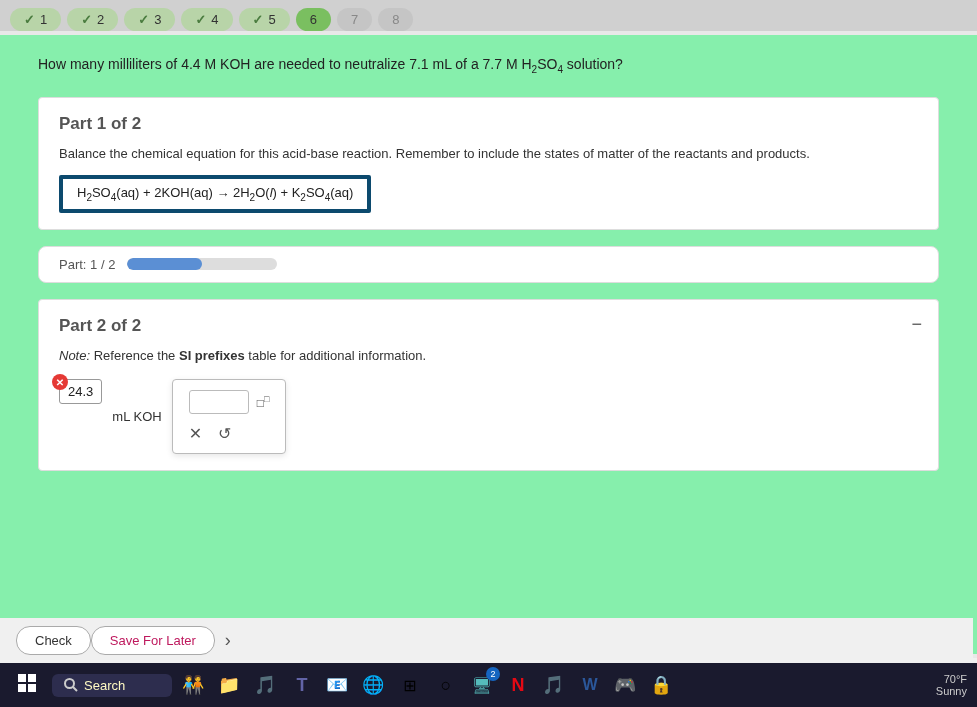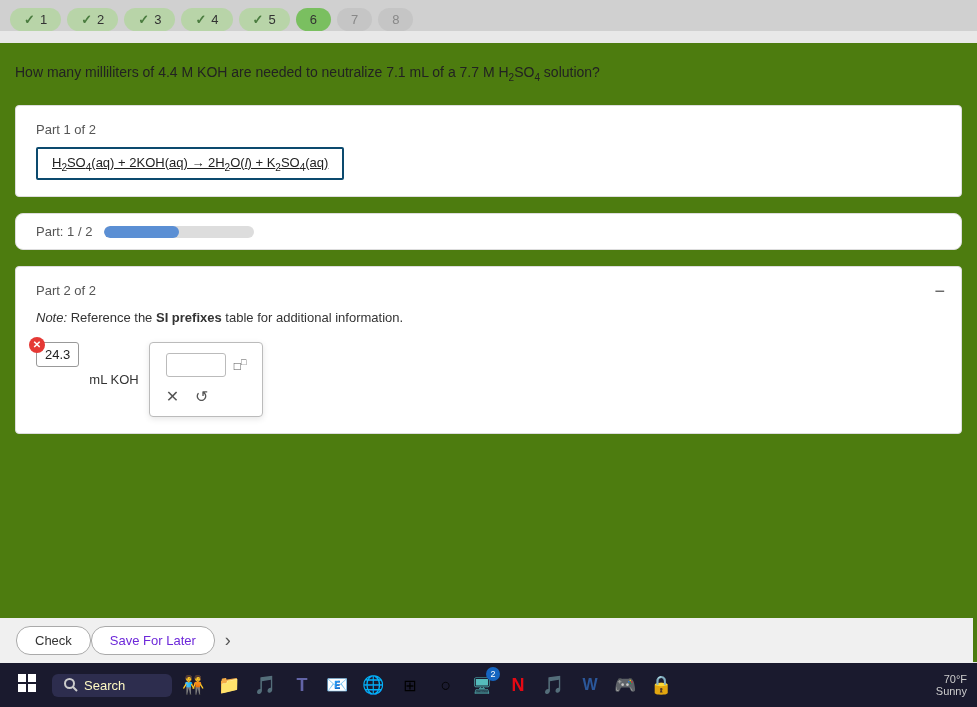--- a/index.html
+++ b/index.html
@@ -40,65 +40,64 @@
     .tab-btn.active {
       background: #7abf60;
     }
     .tab-btn.disabled {
       background: #c5c5c5;
       color: #888;
     }
 
     
     .main-content {
-      background: #4d7c0f;
-      margin: 12px 0;
-      padding: 20px 15px;
+      background: #86efac;
+      margin: 4px 0;
+      padding: 20px 38px;
       height: calc(707px - 44px - 44px);
       overflow-y: auto;
     }
 
     .question-title {
       font-size: 14px;
       color: #222;
       margin-bottom: 20px;
       line-height: 1.4;
     }
 
     .part-section {
       background: #fff;
       border: 1px solid #ddd;
       border-radius: 4px;
       padding: 16px 20px;
       margin-bottom: 16px;
     }
 
     .part-label {
-      font-size: 13px;
+      font-size: 17px;
       color: #555;
       margin-bottom: 10px;
-      font-weight: normal;
+      font-weight: bold;
     }
 
     .part-instruction {
       font-size: 13px;
       color: #333;
       margin-bottom: 12px;
       line-height: 1.5;
     }
 
     .equation-box {
-      border: 2px solid #0c4a6e;
+      border: 4px solid #0c4a6e;
       display: inline-block;
       padding: 6px 14px;
       border-radius: 2px;
       font-size: 13px;
       color: #222;
       background: #fff;
-      text-decoration: underline;
     }
 
     .progress-bar-section {
       display: flex;
       align-items: center;
       gap: 12px;
       background: #fff;
       border: 1px solid #ddd;
       border-radius: 8px;
       padding: 10px 20px;
@@ -266,21 +265,21 @@
       gap: 10px;
     }
 
     .save-later-btn {
       background: #fff;
       border: 1px solid #aaa;
       border-radius: 14px;
       padding: 6px 18px;
       font-size: 13px;
       cursor: pointer;
-      color: #6d28d9;
+      color: #be185d;
     }
 
     .copyright-text {
       font-size: 11px;
       color: #555;
       text-align: right;
       padding: 2px 16px 4px;
       background: #f0f0f0;
     }
     .copyright-text a {
@@ -407,20 +406,21 @@
 </div>
 
 <div class="main-content">
 
   <p class="question-title">
     How many milliliters of 4.4 M KOH are needed to neutralize 7.1 mL of a 7.7 M H<sub>2</sub>SO<sub>4</sub> solution?
   </p>
 
   <div class="part-section">
     <p class="part-label">Part 1 of 2</p>
+    <p class="part-instruction">Balance the chemical equation for this acid-base reaction. Remember to include the states of matter of the reactants and products.</p>
     <div class="equation-box">
       H<sub>2</sub>SO<sub>4</sub>(aq) + 2KOH(aq) → 2H<sub>2</sub>O(<em>l</em>) + K<sub>2</sub>SO<sub>4</sub>(aq)
     </div>
   </div>
 
   <div class="progress-bar-section">
     <span class="progress-label">Part: 1 / 2</span>
     <div class="progress-bar-track">
       <div class="progress-bar-fill" style="width: 50%;"></div>
     </div>

